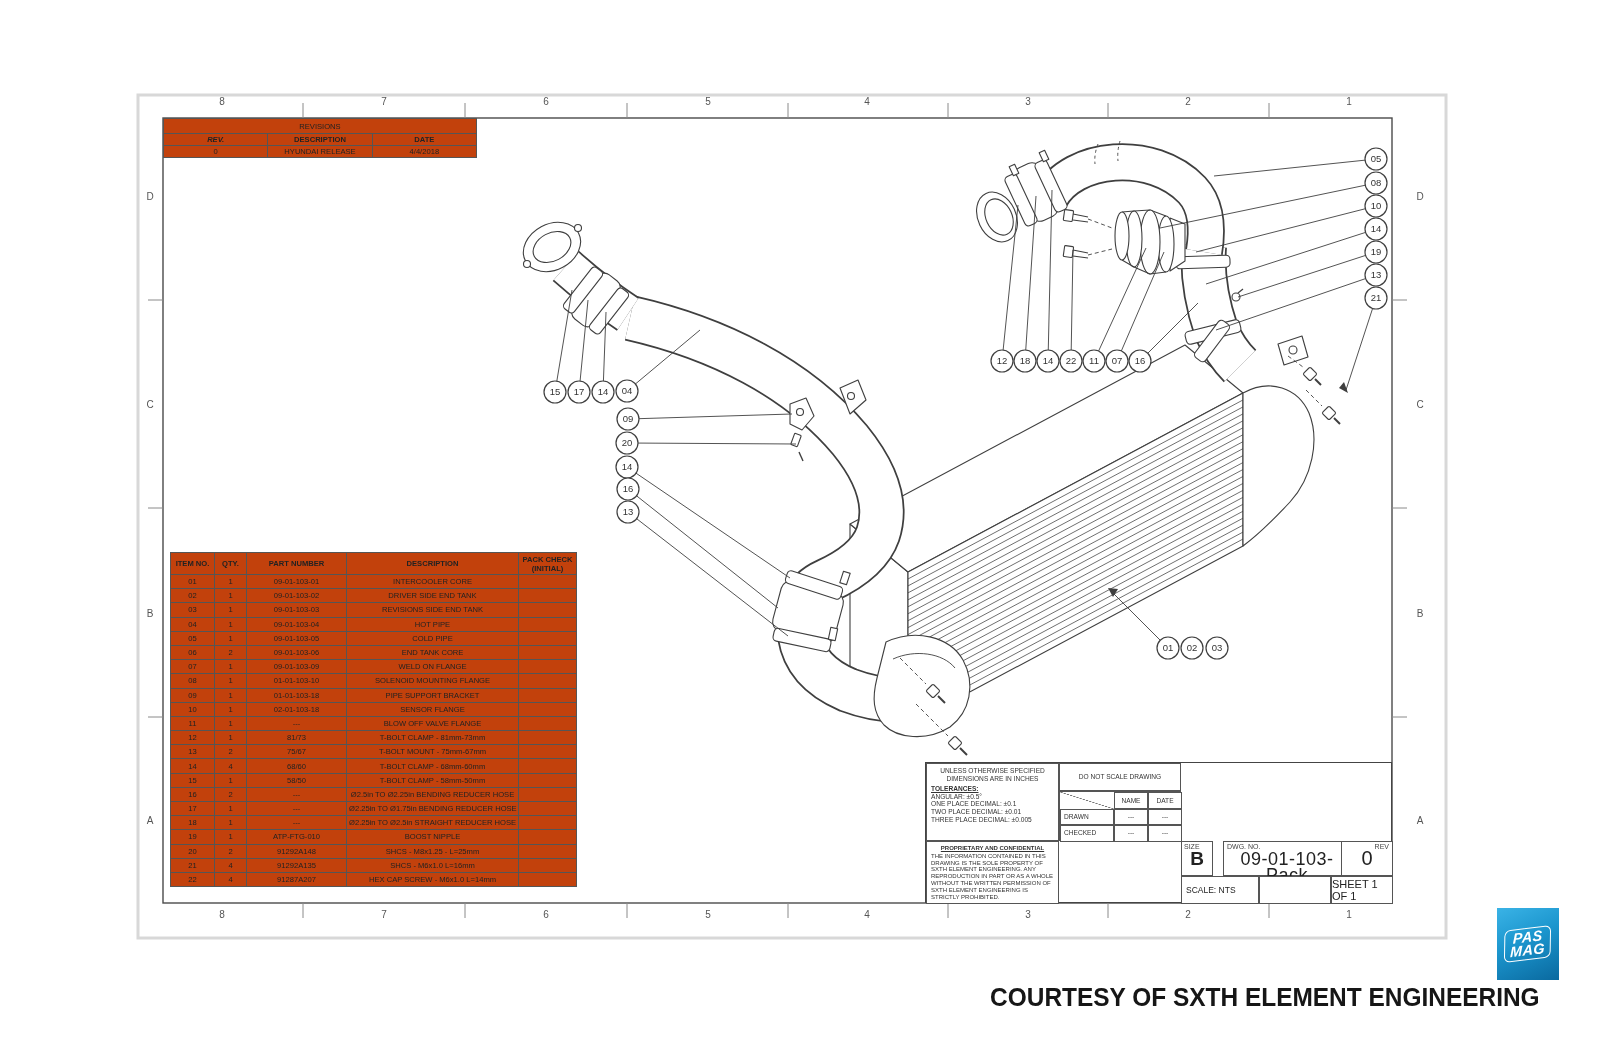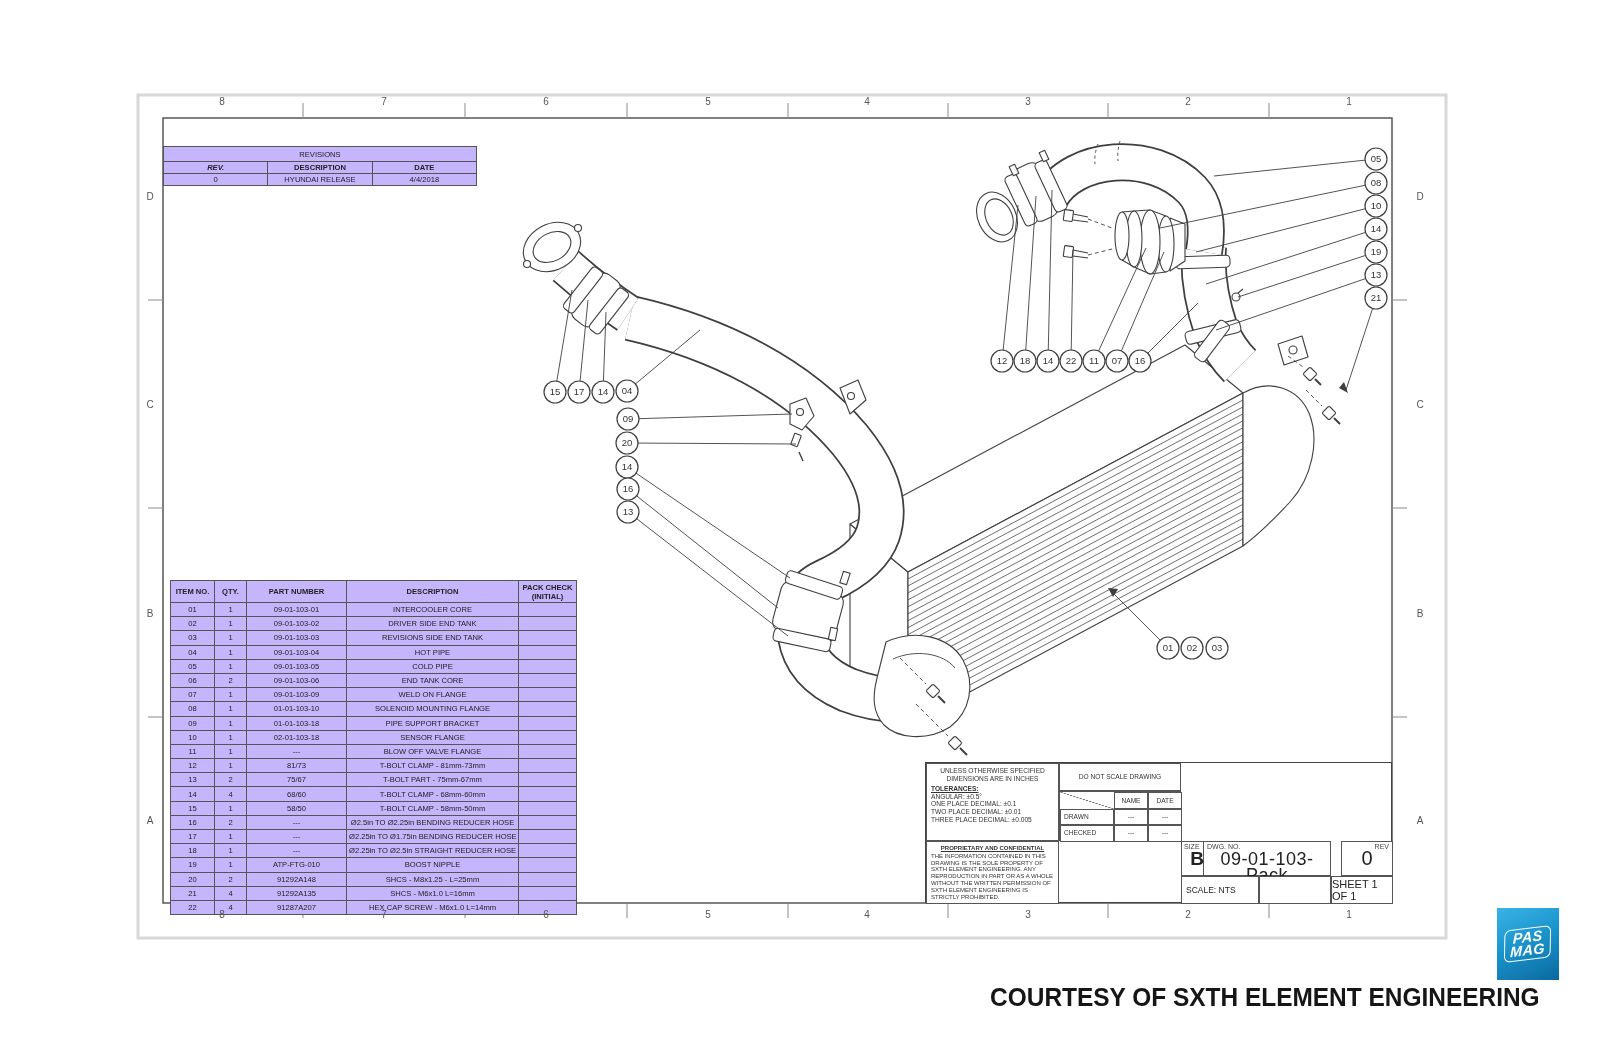--- a/index.html
+++ b/index.html
@@ -2,21 +2,21 @@
 <html><head>
 <meta charset="utf-8">
 <style>
   html,body{margin:0;padding:0;background:#fff;}
   #screen{position:relative;width:1600px;height:1040px;background:#fff;overflow:hidden;
           font-family:"Liberation Sans",sans-serif;color:#222;}
   .abs{position:absolute;}
   .zone{position:absolute;transform:translate(-50%,-50%);font-size:10px;color:#555;}
   
   table{border-collapse:collapse;table-layout:fixed;}
-  .dwg-table{border:1.4px solid #444;background:#c4b5fd;margin-top:28px;}
+  .dwg-table{border:1.4px solid #444;background:#c2410c;}
   .dwg-table td,.dwg-table th{border:1px solid #555;font-size:7.6px;line-height:9px;
       text-align:center;padding:1px 2px;overflow:hidden;white-space:nowrap;color:#222;font-weight:400;}
   #parts-table th{font-weight:700;white-space:pre-line;height:19px;}
   #parts-table td{height:11.2px;}
   #rev-table th{font-weight:400;}
   
   #title-block{border:1.5px solid #444;background:#fff;box-sizing:border-box;}
   .tb-cell{position:absolute;border:0.8px solid #555;box-sizing:border-box;background:#fff;}
   .tb-small{font-size:6.6px;line-height:7.6px;color:#333;}
   .tb-label{font-size:7px;color:#444;}
@@ -461,21 +461,21 @@
           <td>12</td>
           <td>1</td>
           <td>81/73</td>
           <td>T-BOLT CLAMP - 81mm-73mm</td>
           <td></td>
         </tr>
         <tr>
           <td>13</td>
           <td>2</td>
           <td>75/67</td>
-          <td>T-BOLT PART - 75mm-67mm</td>
+          <td>T-BOLT MOUNT - 75mm-67mm</td>
           <td></td>
         </tr>
         <tr>
           <td>14</td>
           <td>4</td>
           <td>68/60</td>
           <td>T-BOLT CLAMP - 68mm-60mm</td>
           <td></td>
         </tr>
         <tr>
@@ -571,21 +571,21 @@
       <div class="abs tb-cell tb-small" style="left:54px;top:33px;width:34px;height:17px;text-align:center;line-height:14px">---</div>
       <div class="abs tb-cell tb-small" style="left:88px;top:33px;width:34px;height:17px;text-align:center;line-height:14px">---</div>
     </div>
 
 
 
     <div class="tb-cell" style="left:255px;top:78px;width:32px;height:35px;">
       <div class="tb-label" style="padding:1px 2px">SIZE</div>
       <div style="font-size:19px;font-weight:700;text-align:center;line-height:16px">B</div>
     </div>
-    <div class="tb-cell" style="left:277px;top:78px;width:128px;height:35px;">
+    <div class="tb-cell" style="left:297px;top:78px;width:128px;height:35px;">
       <div class="tb-label" style="padding:1px 3px">DWG. NO.</div>
       <div style="font-size:18px;text-align:center;line-height:16px;letter-spacing:0.5px">09-01-103-Pack</div>
     </div>
     <div class="tb-cell" style="left:415px;top:78px;width:52px;height:35px;">
       <div class="tb-label" style="padding:1px 3px;text-align:right">REV</div>
       <div style="font-size:20px;text-align:center;line-height:15px">0</div>
     </div>
 
     <div class="tb-cell" style="left:255px;top:113px;width:78px;height:28px;font-size:8.5px;display:flex;align-items:center;padding-left:4px;">
       <span>SCALE: NTS</span>

